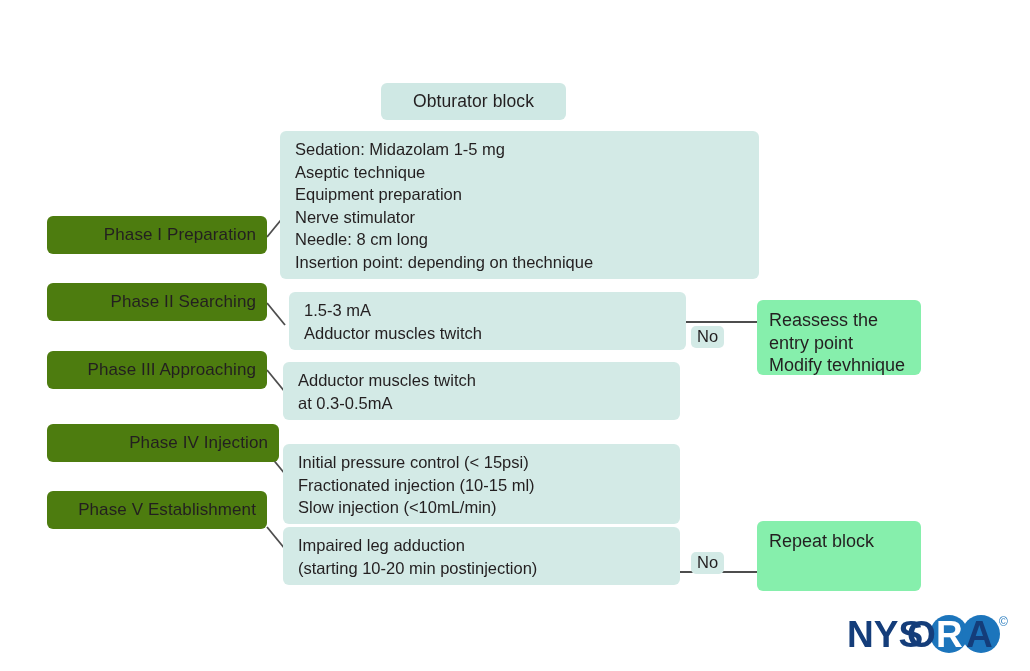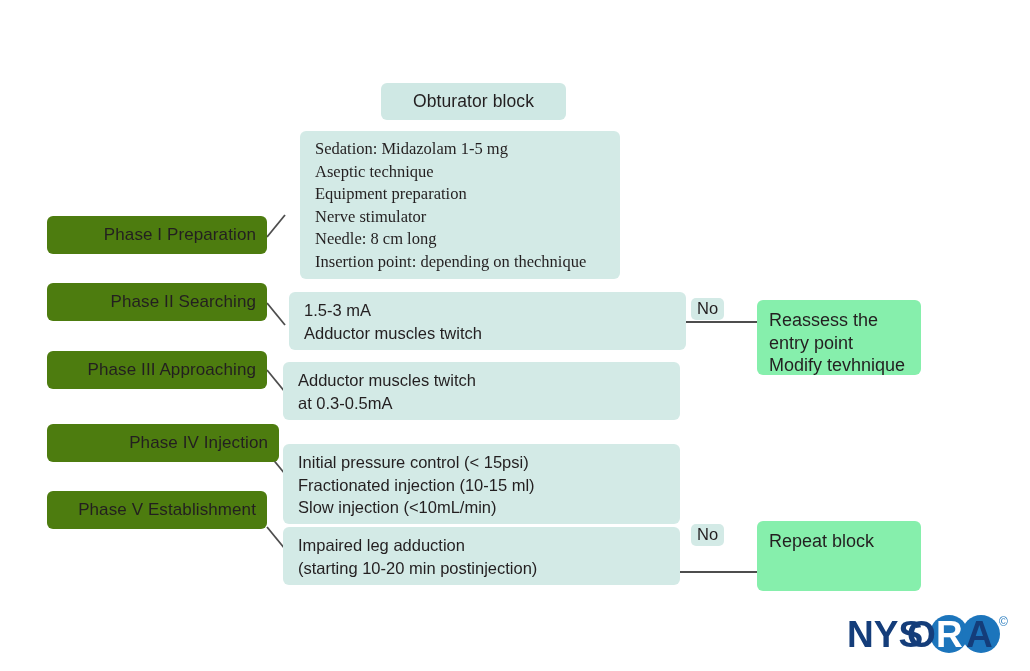--- a/index.html
+++ b/index.html
@@ -64,20 +64,21 @@
   }
   
   .no-chip {
     position: absolute;
     background: #d3eae6;
     border-radius: 5px;
     font-size: 16.5px;
     color: #231f20;
     padding: 1px 6px 2px 6px;
     line-height: 19px;
+    margin-top: 28px;
   }
   
   .connector-svg {
     position: absolute;
     left: 0;
     top: 0;
     width: 1030px;
     height: 671px;
     pointer-events: none;
   }
@@ -117,21 +118,21 @@
   <div class="box phase-box" style="left:47px; top:216px; width:220px; height:38px;">Phase I Preparation</div>
 
   <div class="box phase-box" style="left:47px; top:283px; width:220px; height:38px;">Phase II Searching</div>
 
   <div class="box phase-box" style="left:47px; top:351px; width:220px; height:38px;">Phase III Approaching</div>
 
   <div class="box phase-box" style="left:47px; top:424px; width:232px; height:38px;">Phase IV Injection</div>
 
   <div class="box phase-box" style="left:47px; top:491px; width:220px; height:38px;">Phase V Establishment</div>
 
-  <div class="box content-box" style="left:300px; top:131px; width:320px; height:148px;font-family:Liberation Serif, serif;">
+  <div class="box content-box" style="left:280px; top:131px; width:479px; height:148px;">
     <span class="ln">Sedation: Midazolam 1-5 mg</span>
     <span class="ln">Aseptic technique</span>
     <span class="ln">Equipment preparation</span>
     <span class="ln">Nerve stimulator</span>
     <span class="ln">Needle: 8 cm long</span>
     <span class="ln">Insertion point: depending on thechnique</span>
   </div>
 
   <div class="box content-box" style="left:289px; top:292px; width:397px; height:58px;">
     <span class="ln">1.5-3 mA</span>

